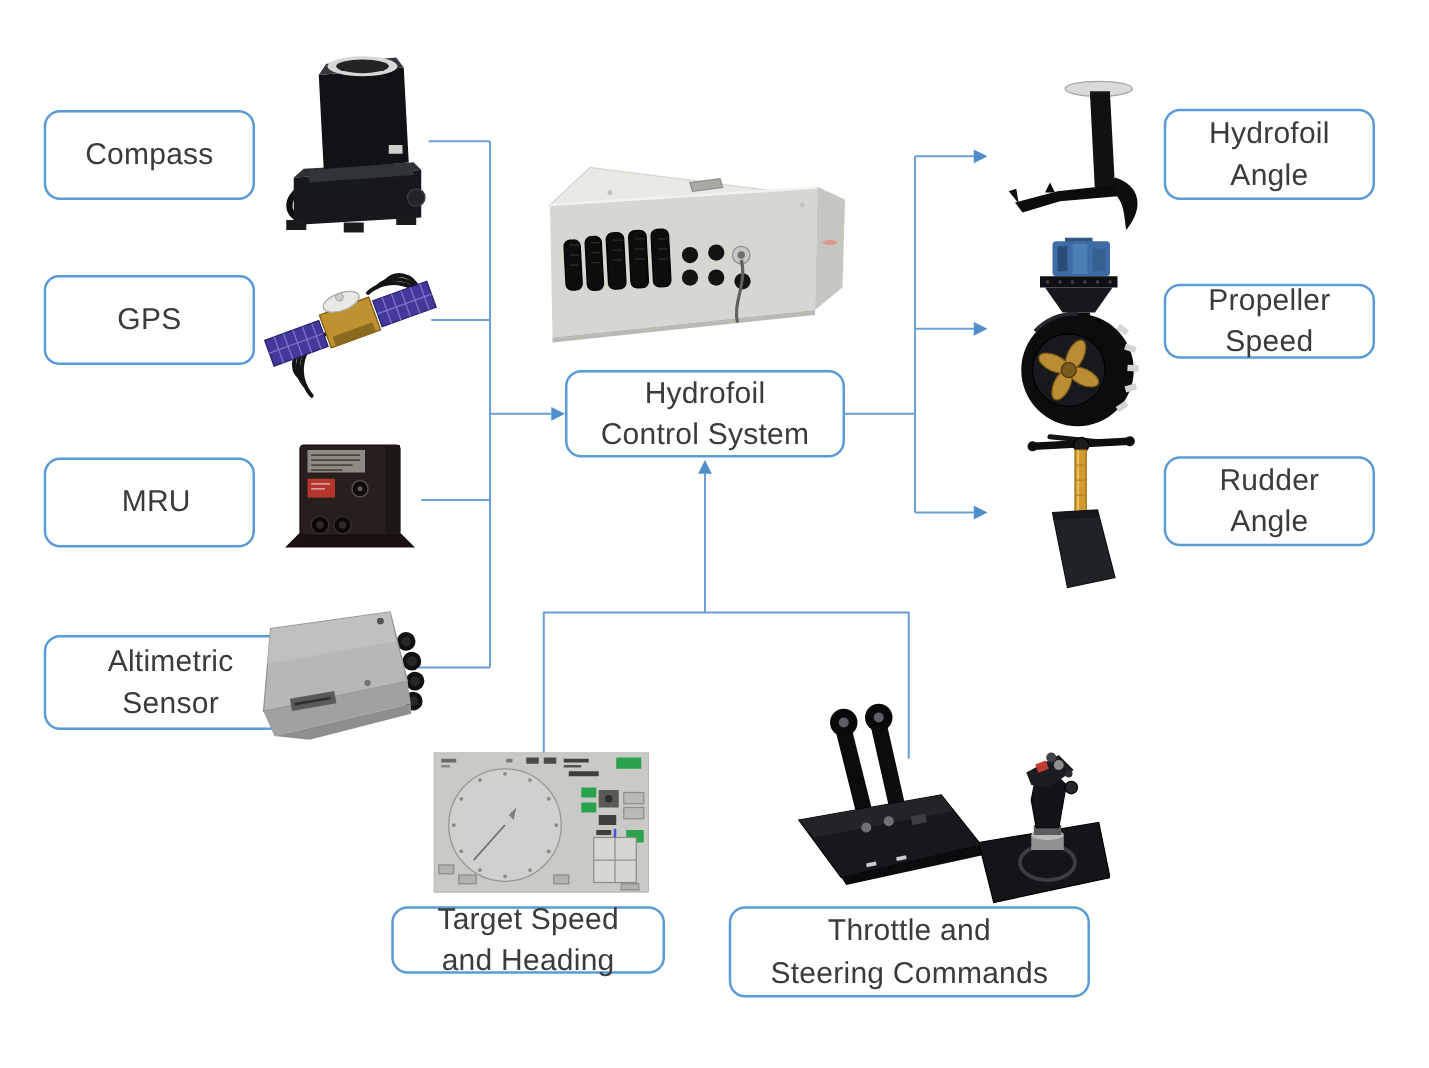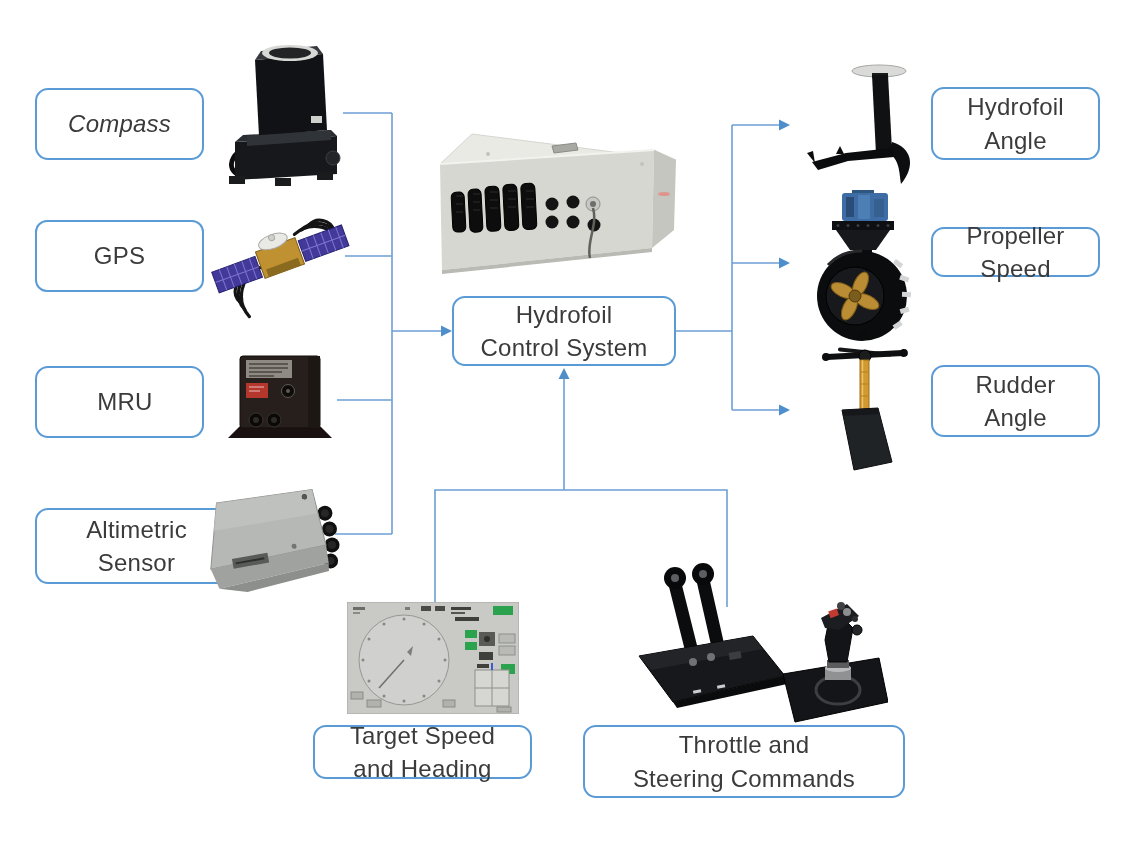--- a/index.html
+++ b/index.html
@@ -49,45 +49,45 @@
     <path d="M732,263 H779"></path>
     <polygon points="779,257.5 790,263 779,268.5"></polygon>
     <path d="M732,410 H779"></path>
     <polygon points="779,404.5 790,410 779,415.5"></polygon>
 
     <path d="M435,604 V490 H727 V607"></path>
     <path d="M564,490 V379"></path>
     <polygon points="558.5,379 564,368 569.5,379"></polygon>
   </svg>
 
-  <div class="node" style="left:35px;top:88px;width:169px;height:72px;font-style:italic;">Compass</div>
+  <div class="node" style="left:35px;top:88px;width:169px;height:72px;">Compass</div>
 
   <div class="node" style="left:35px;top:220px;width:169px;height:72px;border-radius:12px;">GPS</div>
 
   <div class="node" style="left:35px;top:366px;width:169px;height:72px;padding-left:11px;">MRU</div>
 
   <div class="node" style="left:35px;top:508px;width:203px;height:76px;">Altimetric
 Sensor</div>
 
   <div class="node" style="left:452px;top:296px;width:224px;height:70px;">Hydrofoil
 Control System</div>
 
   <div class="node" style="left:931px;top:87px;width:169px;height:73px;">Hydrofoil
 Angle</div>
 
-  <div class="node" style="left:931px;top:227px;width:169px;height:50px;">Propeller
+  <div class="node" style="left:931px;top:227px;width:169px;height:60px;">Propeller
 Speed</div>
 
   <div class="node" style="left:931px;top:365px;width:169px;height:72px;">Rudder
 Angle</div>
 
   <div class="node" style="left:313px;top:725px;width:219px;height:54px;">Target Speed
 and Heading</div>
 
-  <div class="node" style="left:583px;top:725px;width:322px;height:73px;">Throttle and
+  <div class="node" style="left:583px;top:725px;width:289px;height:73px;">Throttle and
 Steering Commands</div>
 
   <svg class="img" style="left:213px;top:40px;" width="135" height="150" viewBox="0 0 135 150">
     <path d="M44,106 C20,108 12,126 24,134 C33,139 42,132 38,122" fill="none" stroke="#0d0d0d" stroke-width="5" stroke-linecap="round"></path>
     <polygon points="22,102 124,96 124,134 22,140" fill="#16181b"></polygon>
     <polygon points="22,102 124,96 118,90 30,95" fill="#2a2d31"></polygon>
     <rect x="16" y="136" width="16" height="8" fill="#1a1b1d"></rect>
     <rect x="62" y="138" width="16" height="8" fill="#1a1b1d"></rect>
     <rect x="104" y="132" width="16" height="8" fill="#1a1b1d"></rect>
     <circle cx="120" cy="118" r="7" fill="#232528" stroke="#3c3e42"></circle>

